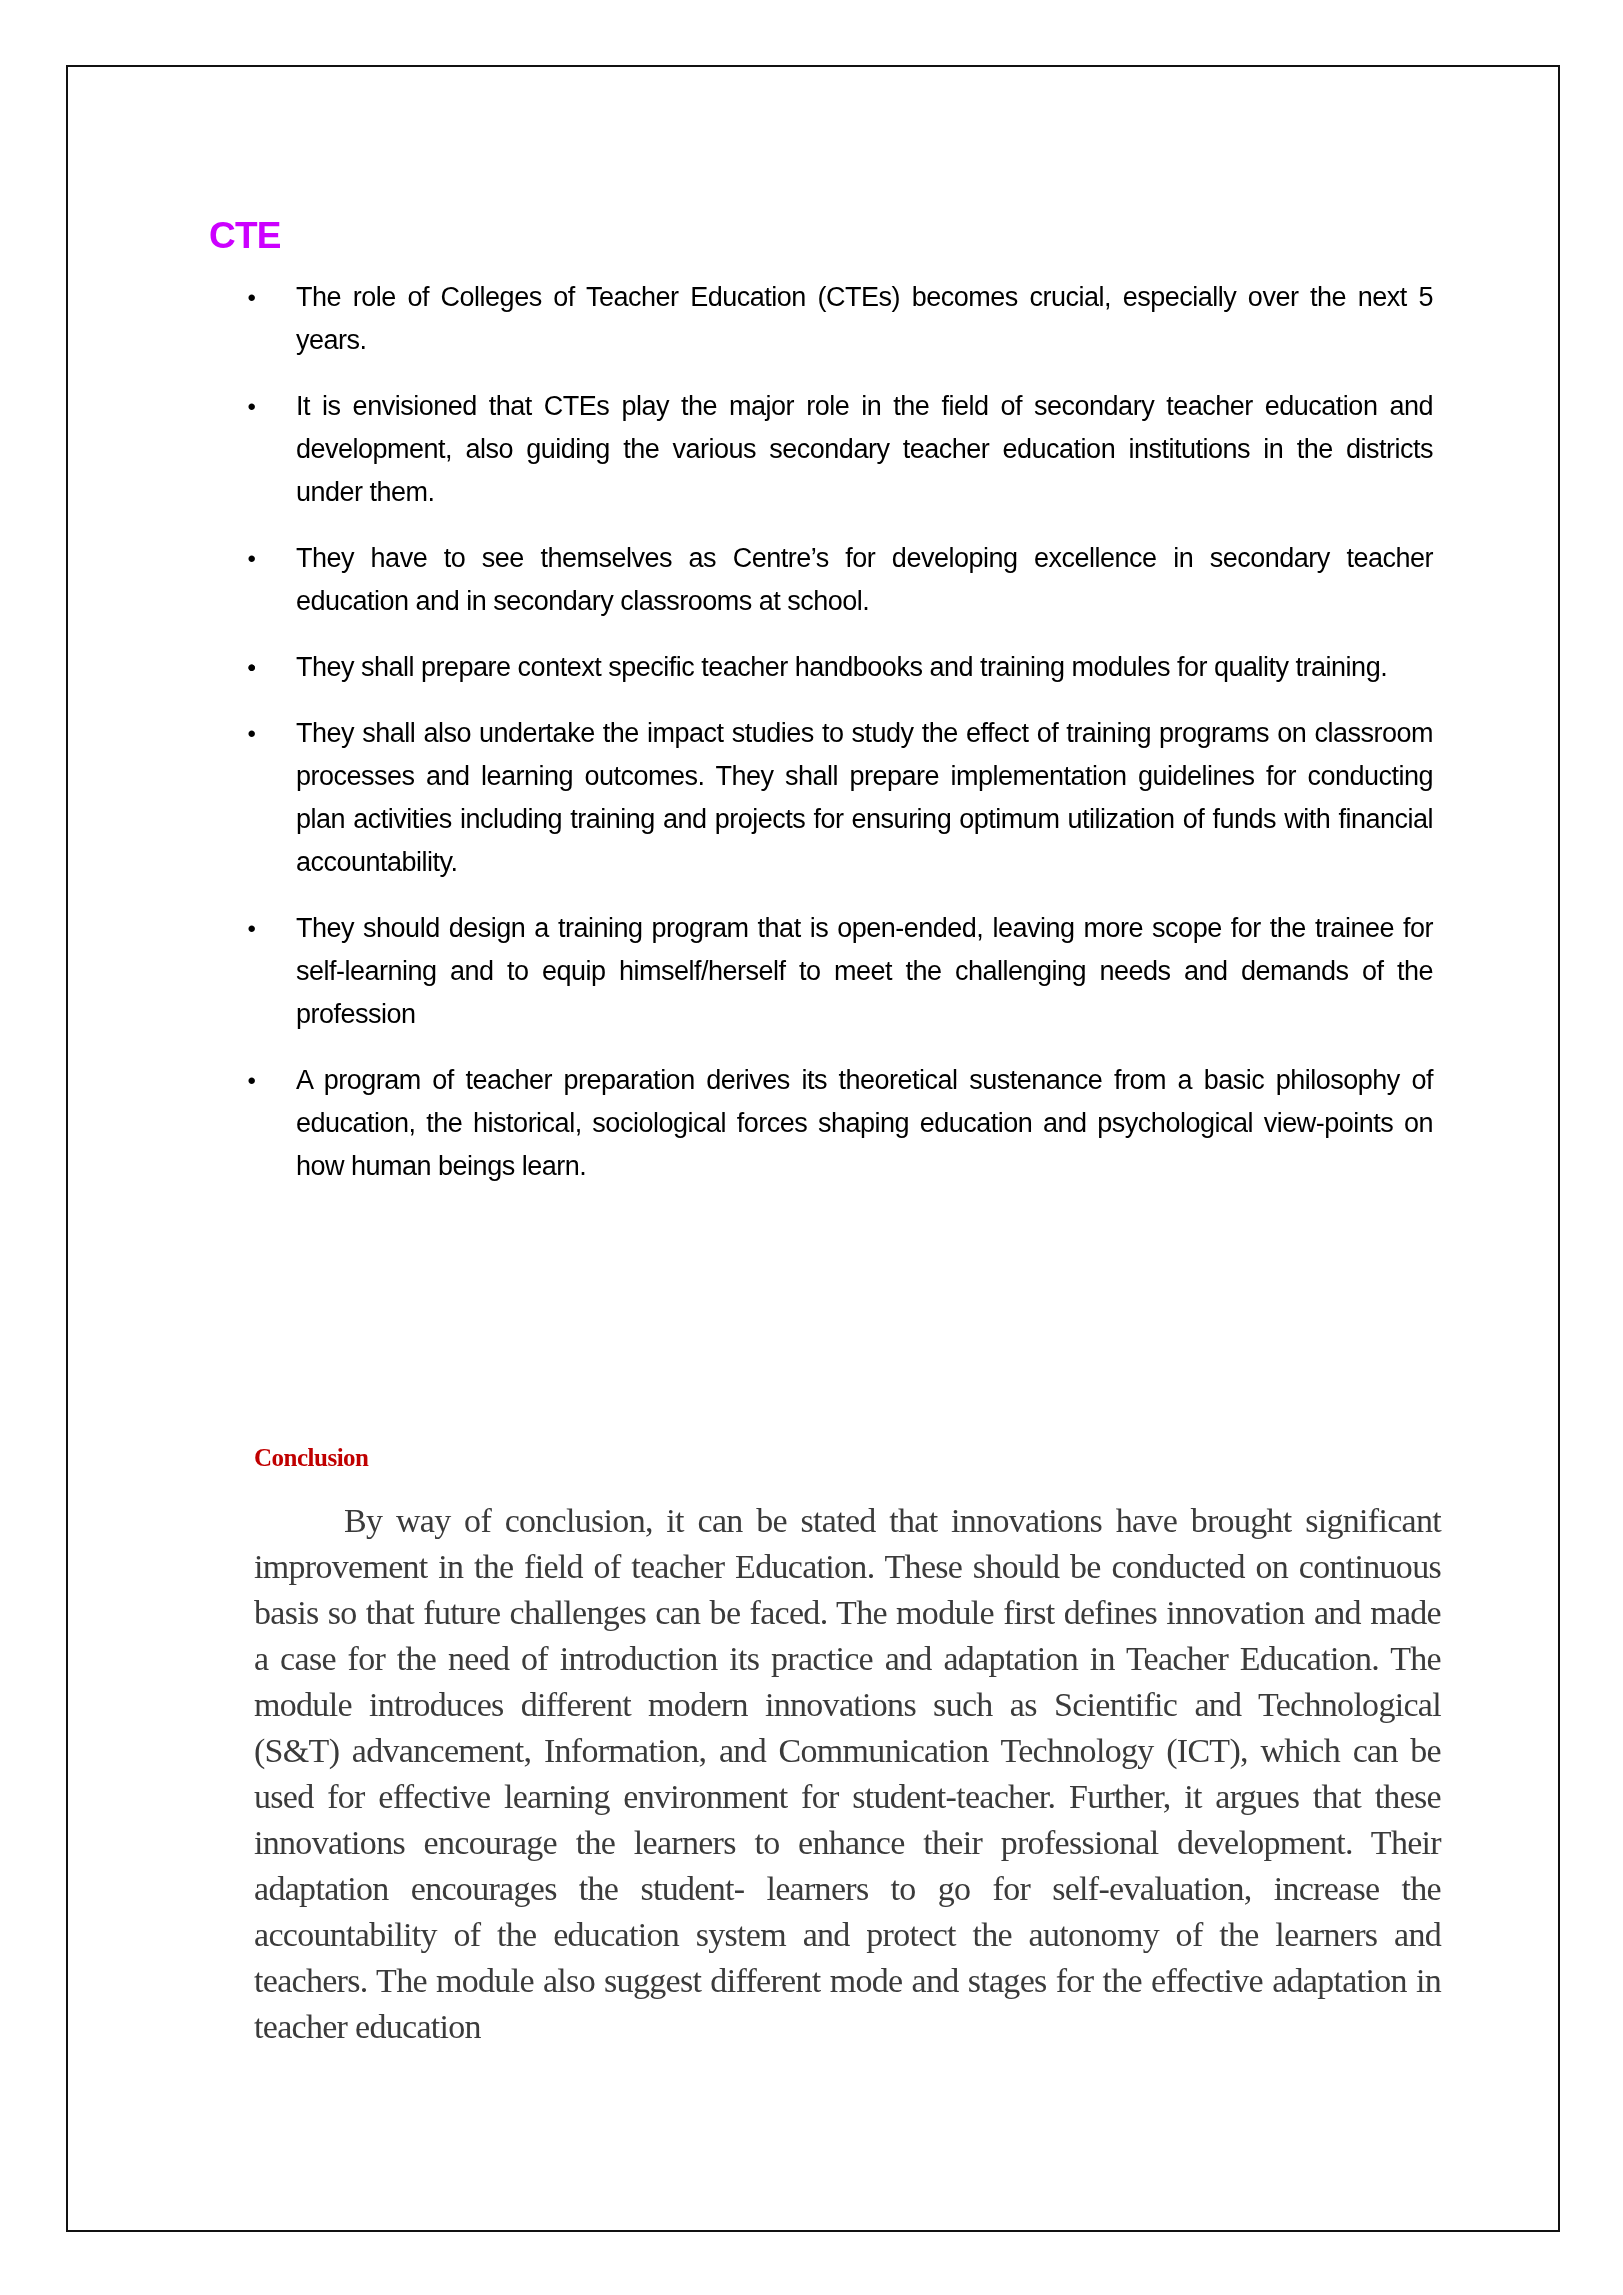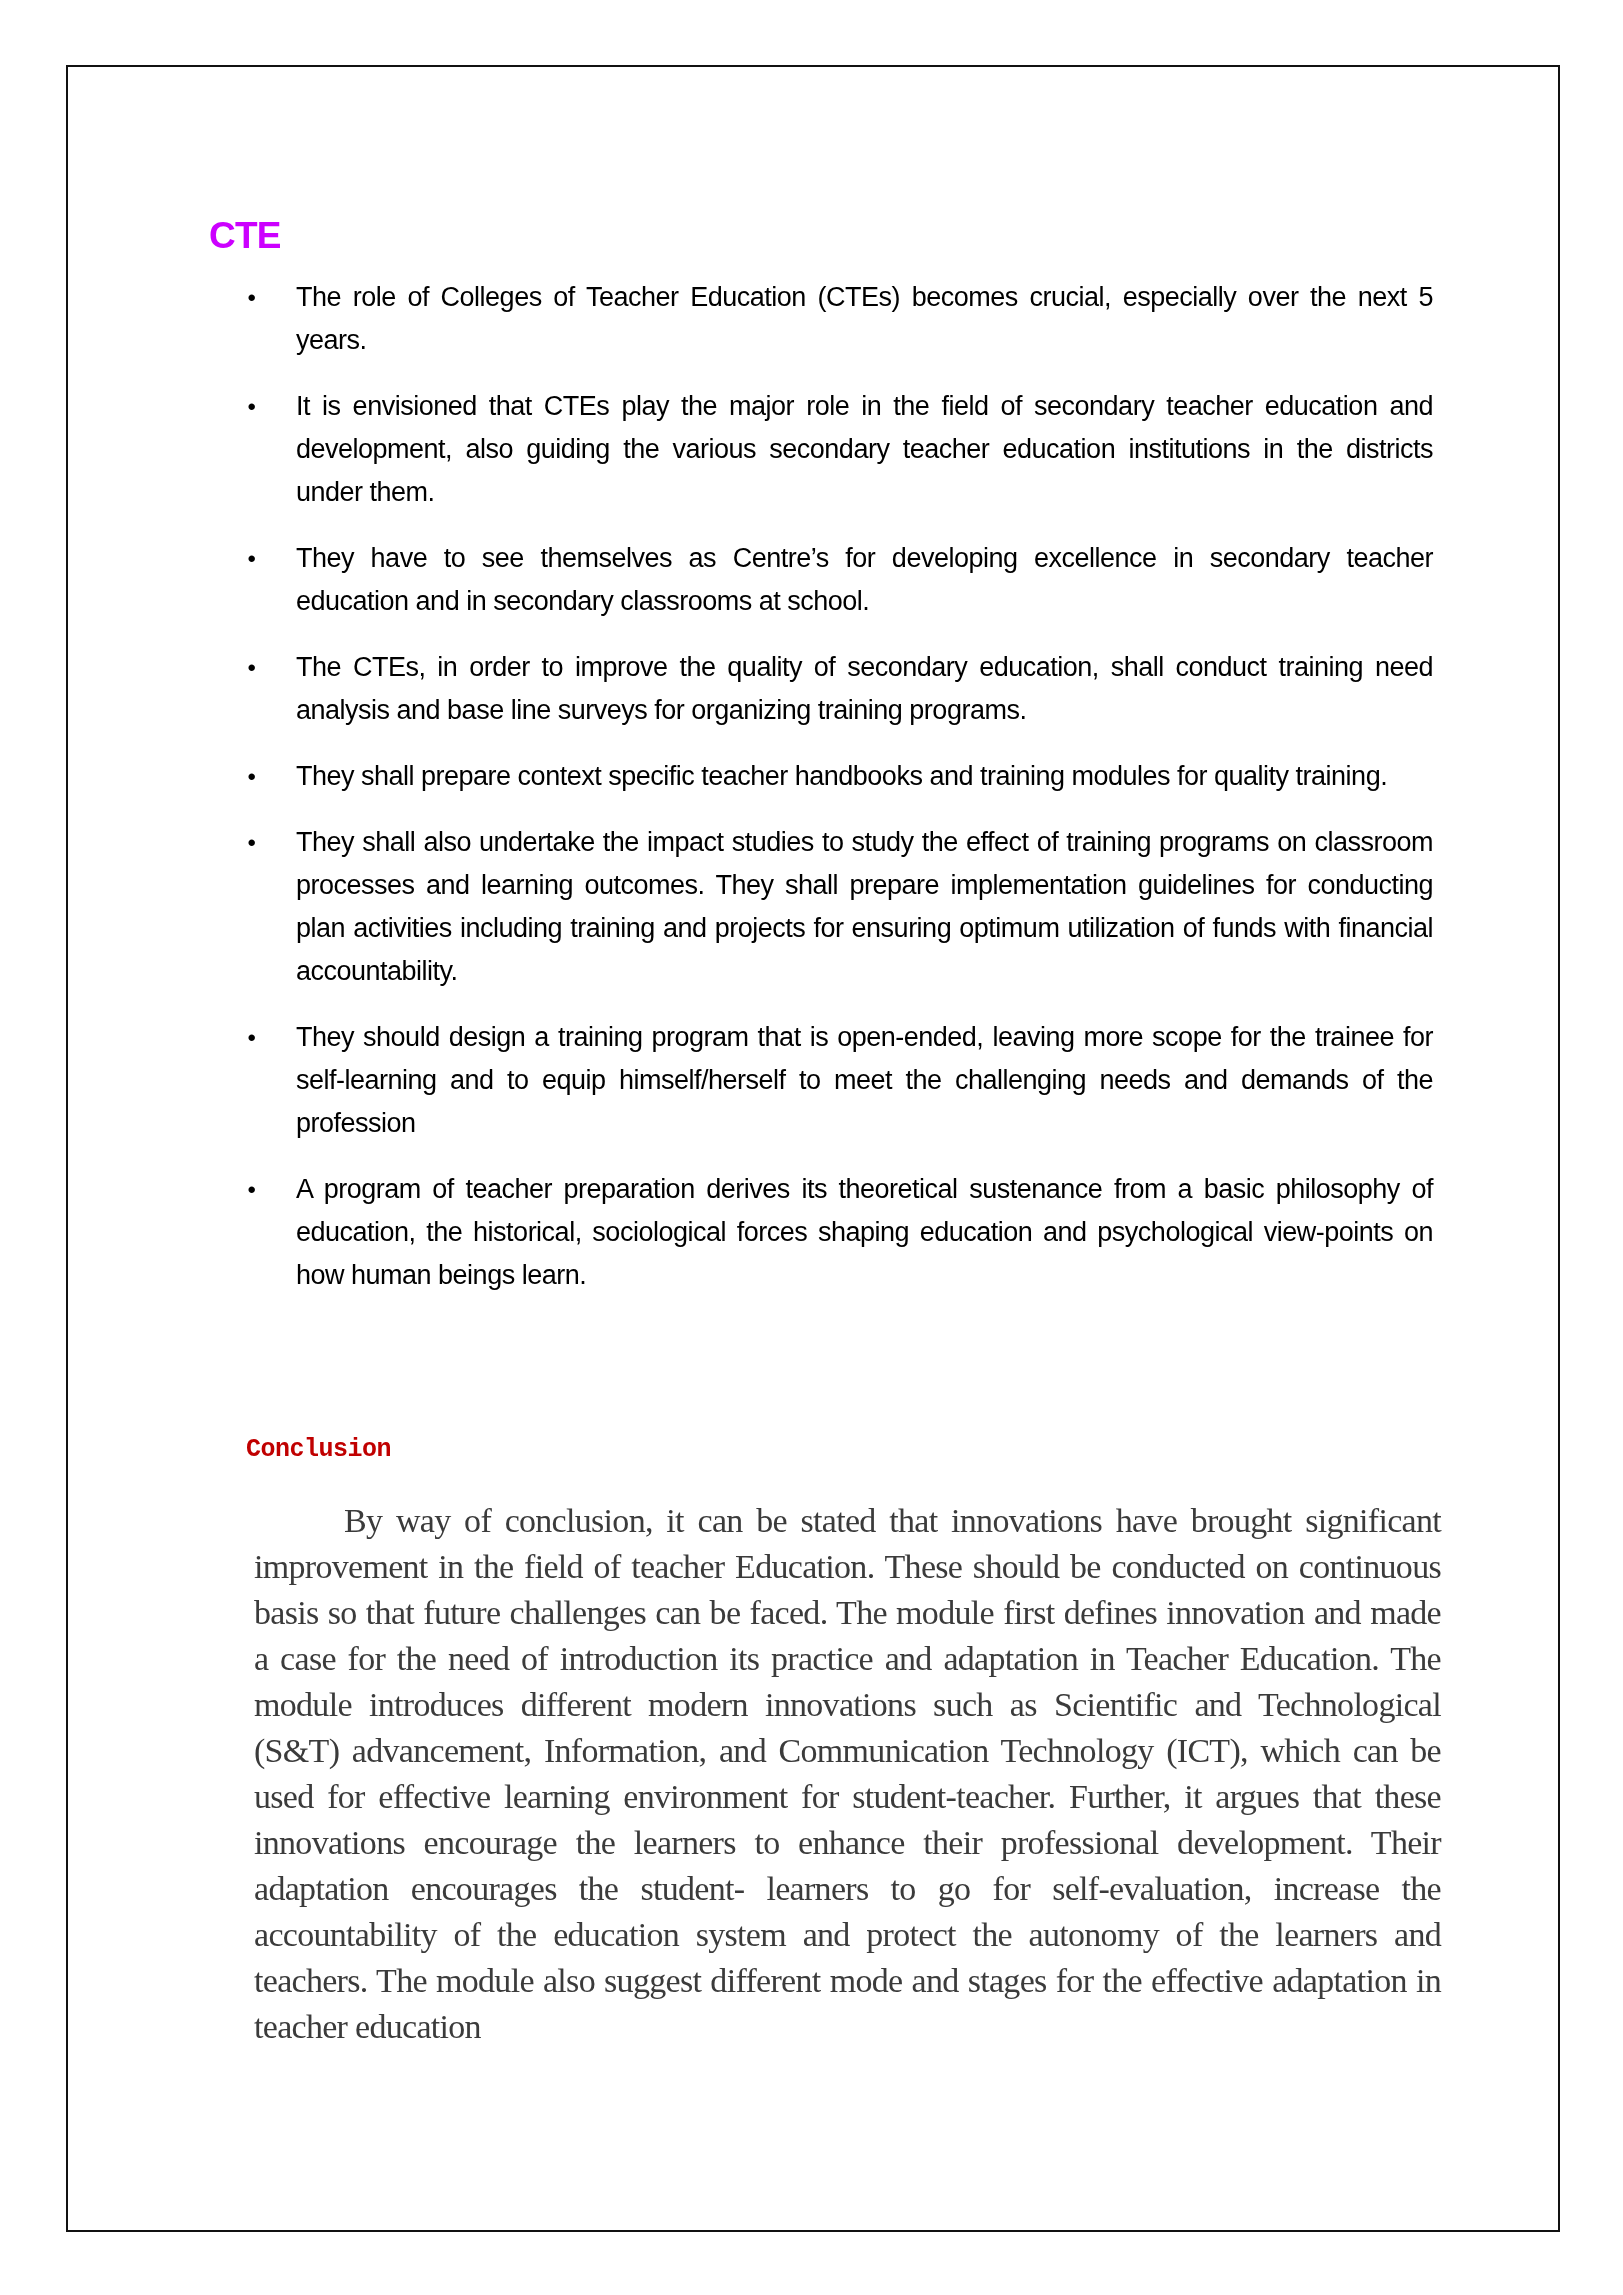--- a/index.html
+++ b/index.html
@@ -25,23 +25,23 @@
   }
   .bullet-item {
     position: relative; padding-left: 58px; margin: 0 0 23px 0;
     text-align: justify; letter-spacing: -0.5px;
   }
   .bullet-dot {
     position: absolute; left: 9.5px; top: 0; font-size: 24px;
   }
   .conclusion-heading {
     position: absolute; left: 246px; top: 1432px;
-    font-family: Liberation Mono, monospace; font-weight: bold;
+    font-family: Liberation Serif, serif; font-weight: bold;
     font-size: 25px; line-height: 35px; letter-spacing: -0.5px;
-    color: #c00000; margin: 0; text-align: right;
+    color: #c00000; margin: 8px; text-align: right;
   }
   .conclusion-para {
     position: absolute; left: 246px; top: 1490px; width: 1187px;
     margin: 8px;
     font-family: "Liberation Serif", serif;
     font-size: 34px; line-height: 46px; color: #3b3b3b;
     text-align: justify; text-indent: 90px; letter-spacing: -0.7px;
     word-spacing: 0px;
   }
 </style>
@@ -60,21 +60,20 @@
   <li class="bullet-item">
     <span class="bullet-dot">•</span>
     <span>It is envisioned that CTEs play the major role in the field of secondary teacher education and development, also guiding the various secondary teacher education institutions in the districts under them.</span>
   </li>
   <li class="bullet-item">
     <span class="bullet-dot">•</span>
     <span>They have to see themselves as Centre’s for developing excellence in secondary teacher education and in secondary classrooms at school.</span>
   </li>
   <li class="bullet-item">
     <span class="bullet-dot">•</span>
-    <span>The CTEs, in order to improve the quality of secondary education, shall conduct training need analysis and base line surveys for organizing training programs.</span>
   </li>
   <li class="bullet-item">
     <span class="bullet-dot">•</span>
     <span>They shall prepare context specific teacher handbooks and training modules for quality training.</span>
   </li>
   <li class="bullet-item">
     <span class="bullet-dot">•</span>
     <span>They shall also undertake the impact studies to study the effect of training programs on classroom processes and learning outcomes. They shall prepare implementation guidelines for conducting plan activities including training and projects for ensuring optimum utilization of funds with financial accountability.</span>
   </li>
   <li class="bullet-item">

